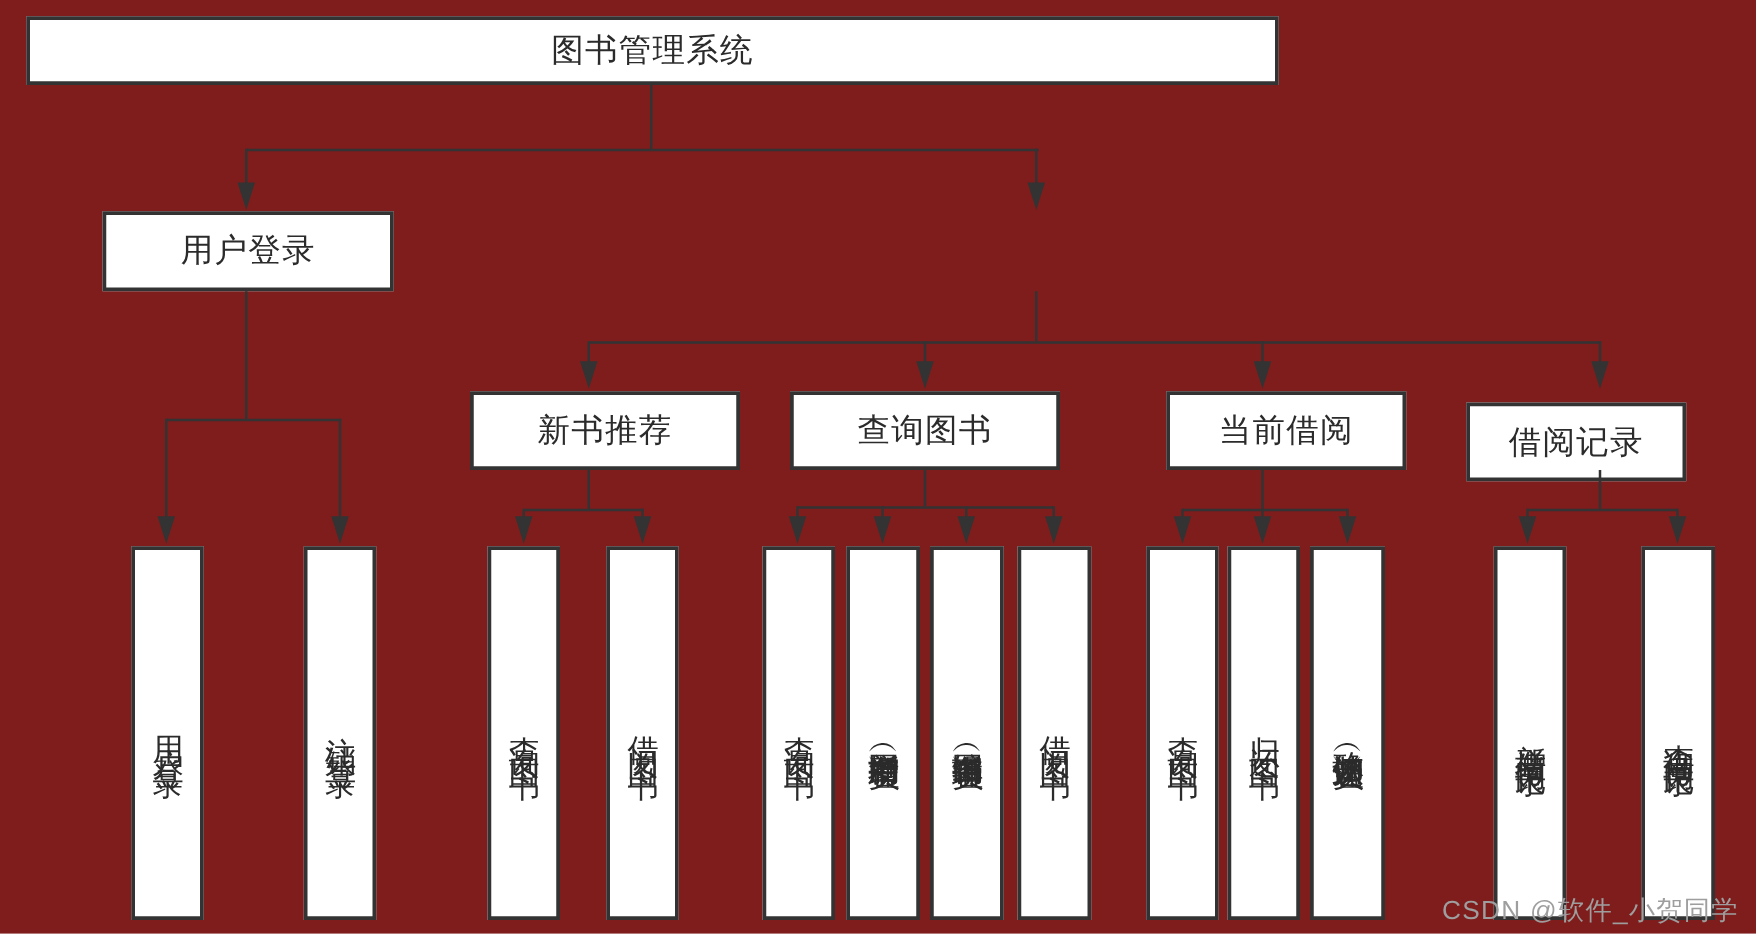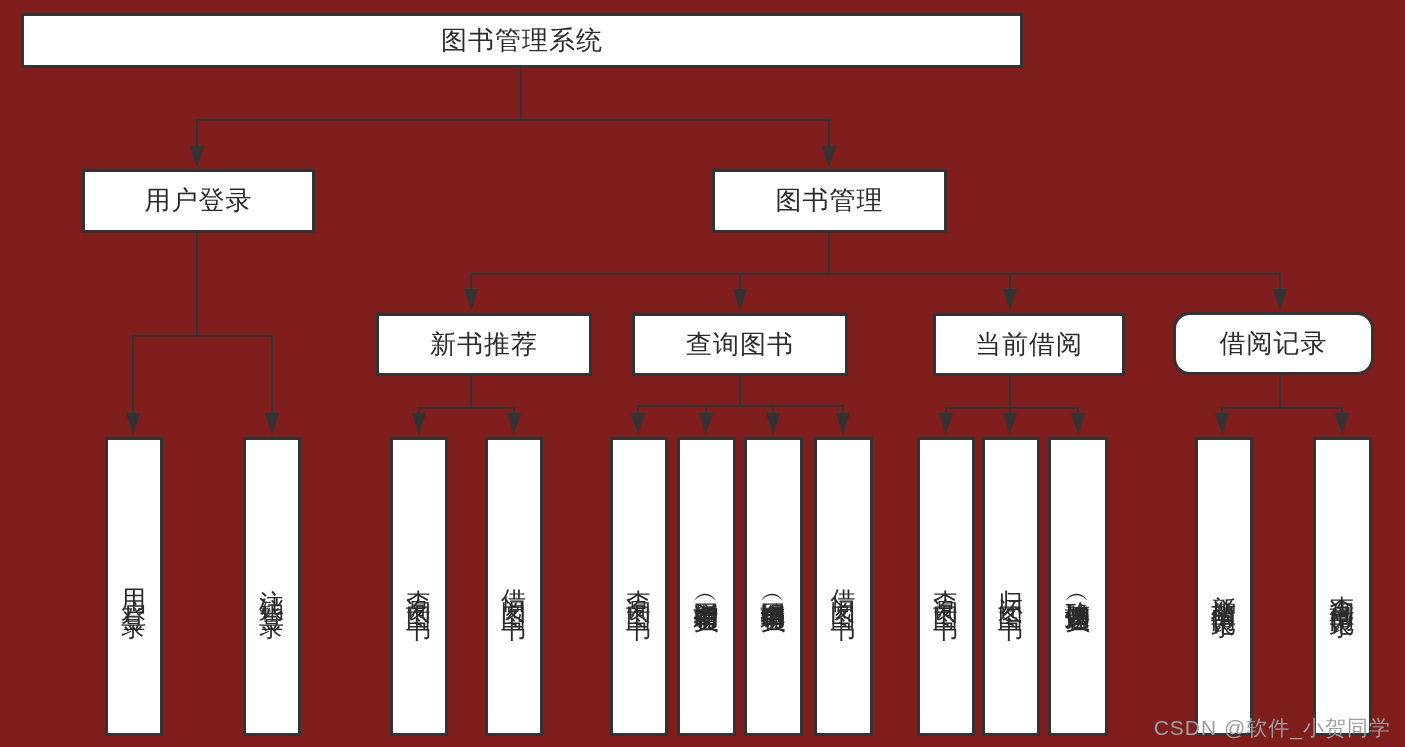--- a/index.html
+++ b/index.html
@@ -57,26 +57,25 @@
   }
 </style>
 </head>
 <body>
 
 <div id="canvas">
 
   <div class="box" style="left:21px;top:13px;width:1002px;height:55px;">图书管理系统</div>
 
   <div class="box" style="left:82px;top:169px;width:233px;height:64px;">用户登录</div>
-  <div class="box" style="left:712px;top:169px;width:235px;height:64px;">图书管理</div>
 
   <div class="box" style="left:363px;top:313px;width:216px;height:63px;margin-left:13px;">新书推荐</div>
   <div class="box" style="left:632px;top:313px;width:216px;height:63px;">查询图书</div>
   <div class="box" style="left:903px;top:313px;width:192px;height:63px;margin-left:30px;">当前借阅</div>
-  <div class="box" style="left:1173px;top:312px;width:201px;height:63px;border-radius:17px;">借阅记录</div>
+  <div class="box" style="left:1173px;top:322px;width:176px;height:63px;">借阅记录</div>
 
   <div class="box vbox ls8" style="left:105px;top:437px;width:58px;height:299px;">用户登录</div>
   <div class="box vbox ls8" style="left:243px;top:437px;width:58px;height:299px;">注销登录</div>
 
   <div class="box vbox ls8" style="left:390px;top:437px;width:58px;height:299px;">查询图书</div>
   <div class="box vbox ls8" style="left:485px;top:437px;width:58px;height:299px;">借阅图书</div>
 
   <div class="box vbox ls8" style="left:610px;top:437px;width:58px;height:299px;">查询图书</div>
   <div class="box vbox ls1" style="left:677px;top:437px;width:59px;height:299px;">新增图书（管理员）</div>
   <div class="box vbox ls1" style="left:744px;top:437px;width:59px;height:299px;">编辑图书（管理员）</div>

